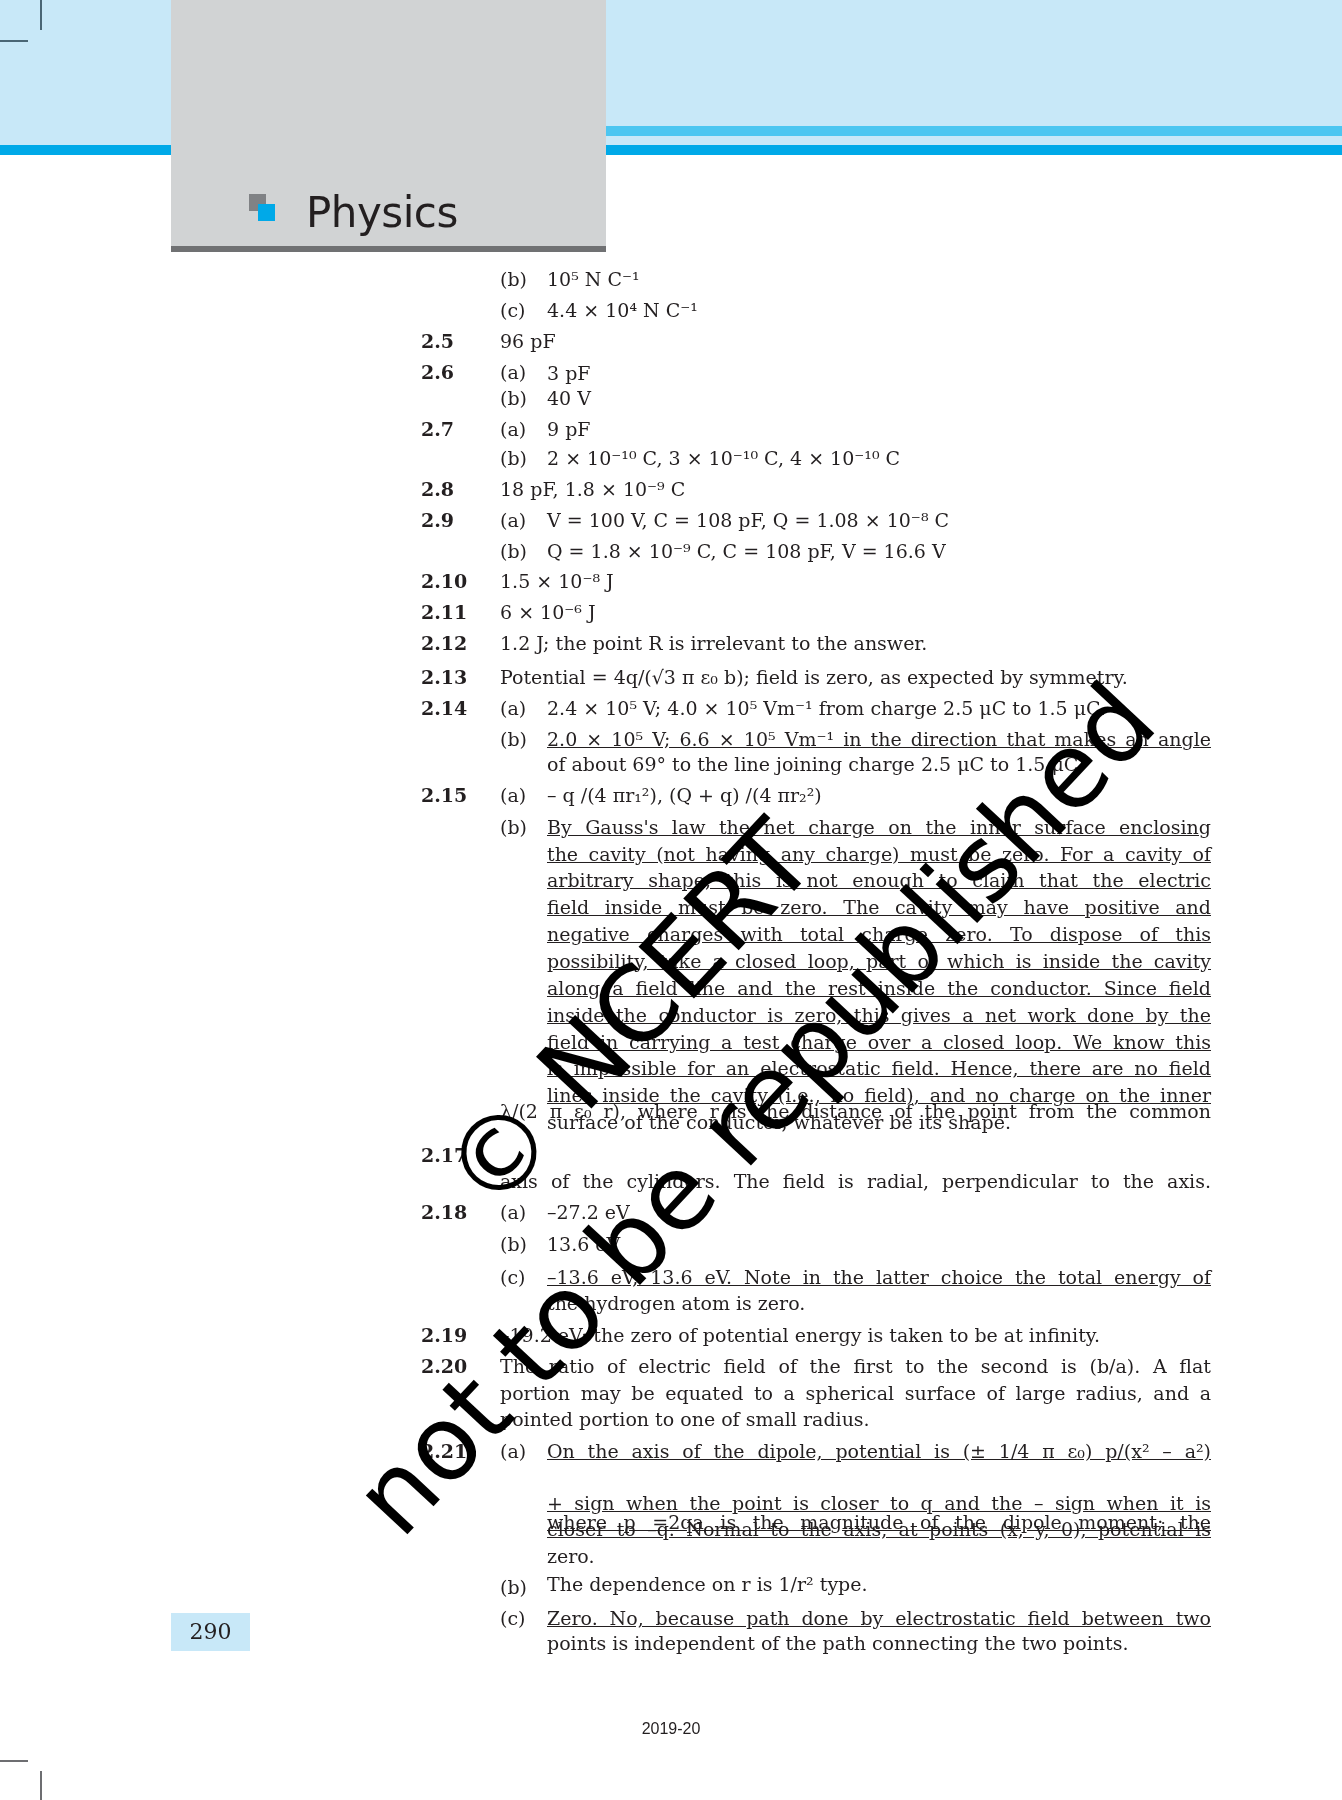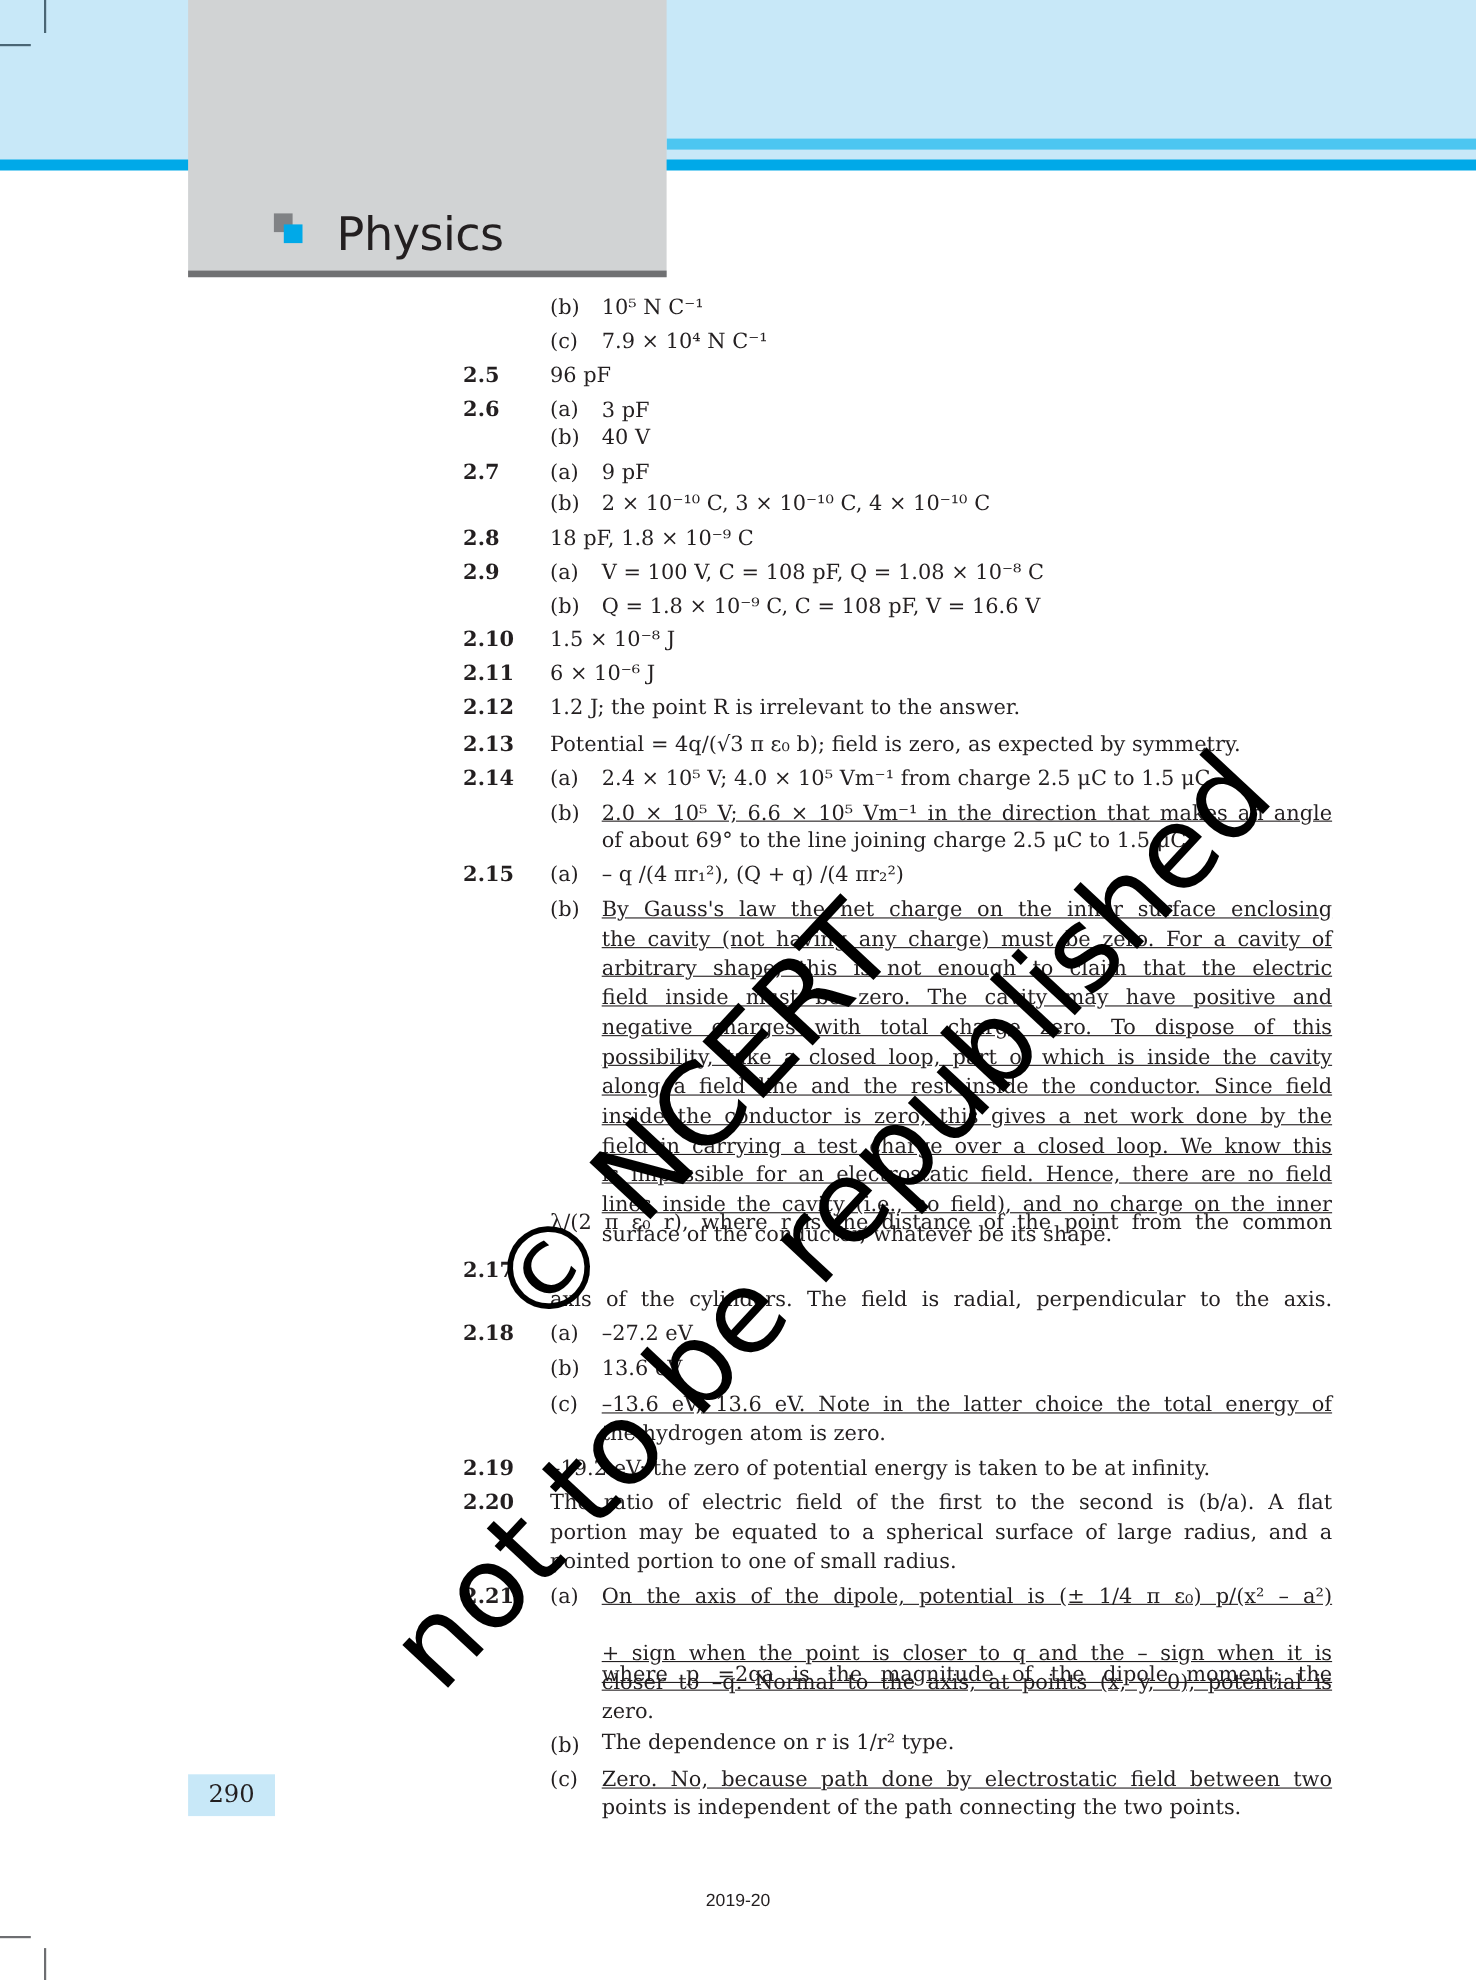--- a/index.html
+++ b/index.html
@@ -44,21 +44,21 @@
 <div class="graybox"></div>
 <div class="logo">
   <div class="sq1"></div>
   <div class="sq2"></div>
 </div>
 <div class="subject">Physics</div>
 
 <div class="part" style="top:266px">(b)</div>
 <div class="ans" style="top:266px">10⁵ N C⁻¹</div>
 <div class="part" style="top:297px">(c)</div>
-<div class="ans" style="top:297px">7.9 × 10⁴ N C⁻¹</div>
+<div class="ans" style="top:297px">4.4 × 10⁴ N C⁻¹</div>
 
 <div class="num" style="top:328px">2.5</div>
 <div class="ans0" style="top:328px">96 pF</div>
 
 <div class="num" style="top:359px">2.6</div>
 <div class="part" style="top:359px">(a)</div>
 <div class="ans" style="top:360px">3 pF</div>
 <div class="part" style="top:385px">(b)</div>
 <div class="ans" style="top:385px">40 V</div>
 

